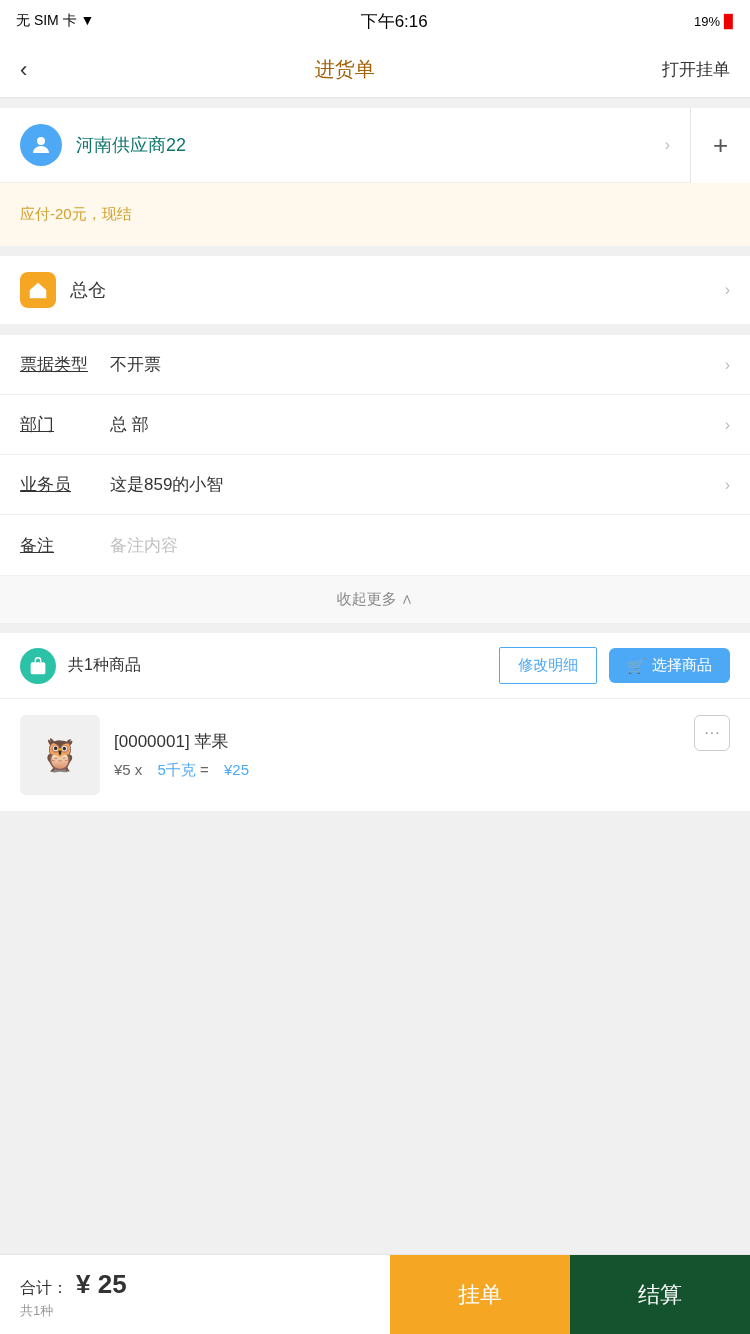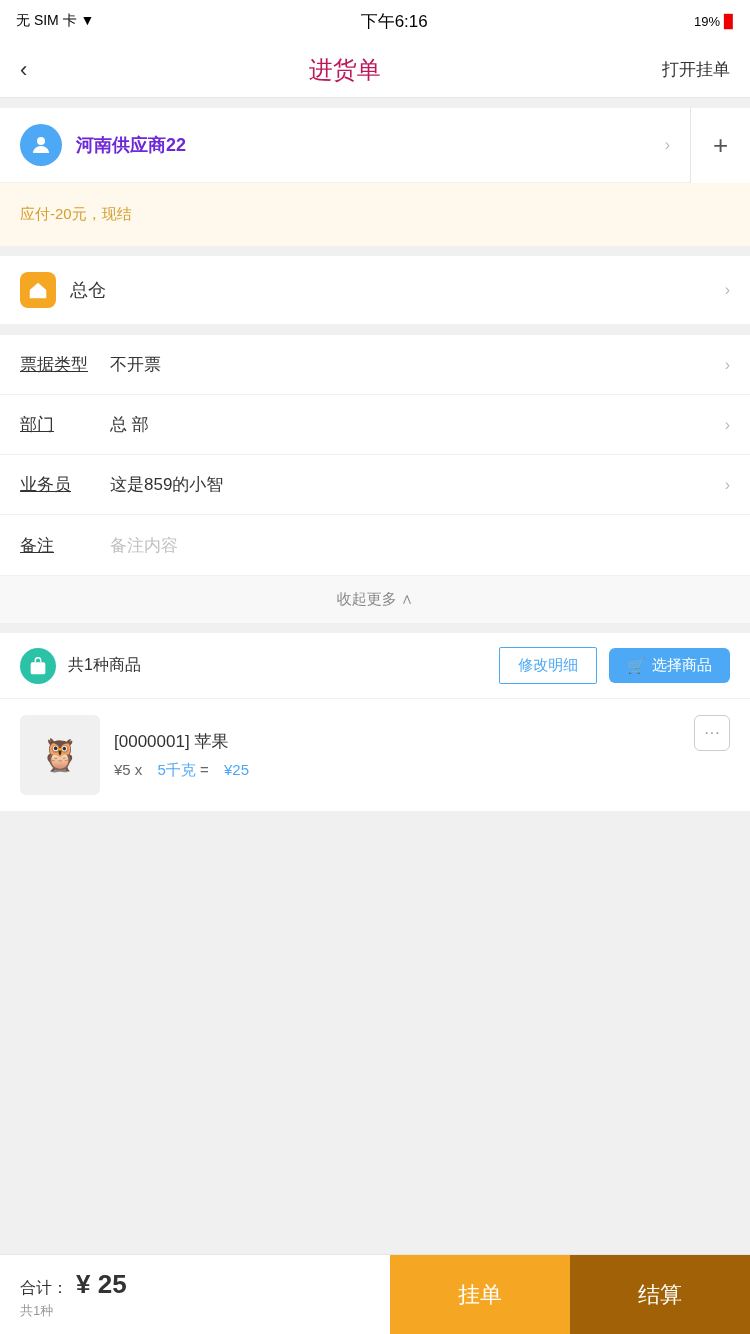--- a/index.html
+++ b/index.html
@@ -37,23 +37,23 @@
       justify-content: space-between;
       padding: 0 20px;
       border-bottom: 1px solid #e5e5e5;
     }
     .nav-back {
       font-size: 22px;
       color: #333;
       cursor: pointer;
     }
     .nav-title {
-      font-size: 24px;
+      font-size: 20px;
       font-weight: 500;
-      color: #be185d;
+      color: #a16207;
     }
     .nav-action {
       font-size: 17px;
       color: #333;
     }
 
     
     .section-gap {
       height: 10px;
       background: #f0f0f0;
@@ -79,23 +79,22 @@
       background: #4da8f5;
       display: flex;
       align-items: center;
       justify-content: center;
       margin-right: 14px;
       flex-shrink: 0;
     }
     .supplier-avatar svg { fill: #fff; }
     .supplier-name {
       font-size: 18px;
-      color: #6d28d9;
-      flex: 1;
-      font-weight: bold;
+      color: #0f766e;
+      flex: 1;
     }
     .chevron {
       font-size: 16px;
       color: #bbb;
     }
     .supplier-add {
       width: 60px;
       display: flex;
       align-items: center;
       justify-content: center;
@@ -315,21 +314,21 @@
       color: #fff;
       font-size: 22px;
       display: flex;
       align-items: center;
       justify-content: center;
       cursor: pointer;
       text-align: right;
     }
     .btn-settle {
       width: 180px;
-      background: #a16207;
+      background: #14532d;
       color: #fff;
       font-size: 22px;
       display: flex;
       align-items: center;
       justify-content: center;
       cursor: pointer;
     }
 
     
     .owl-logo {

